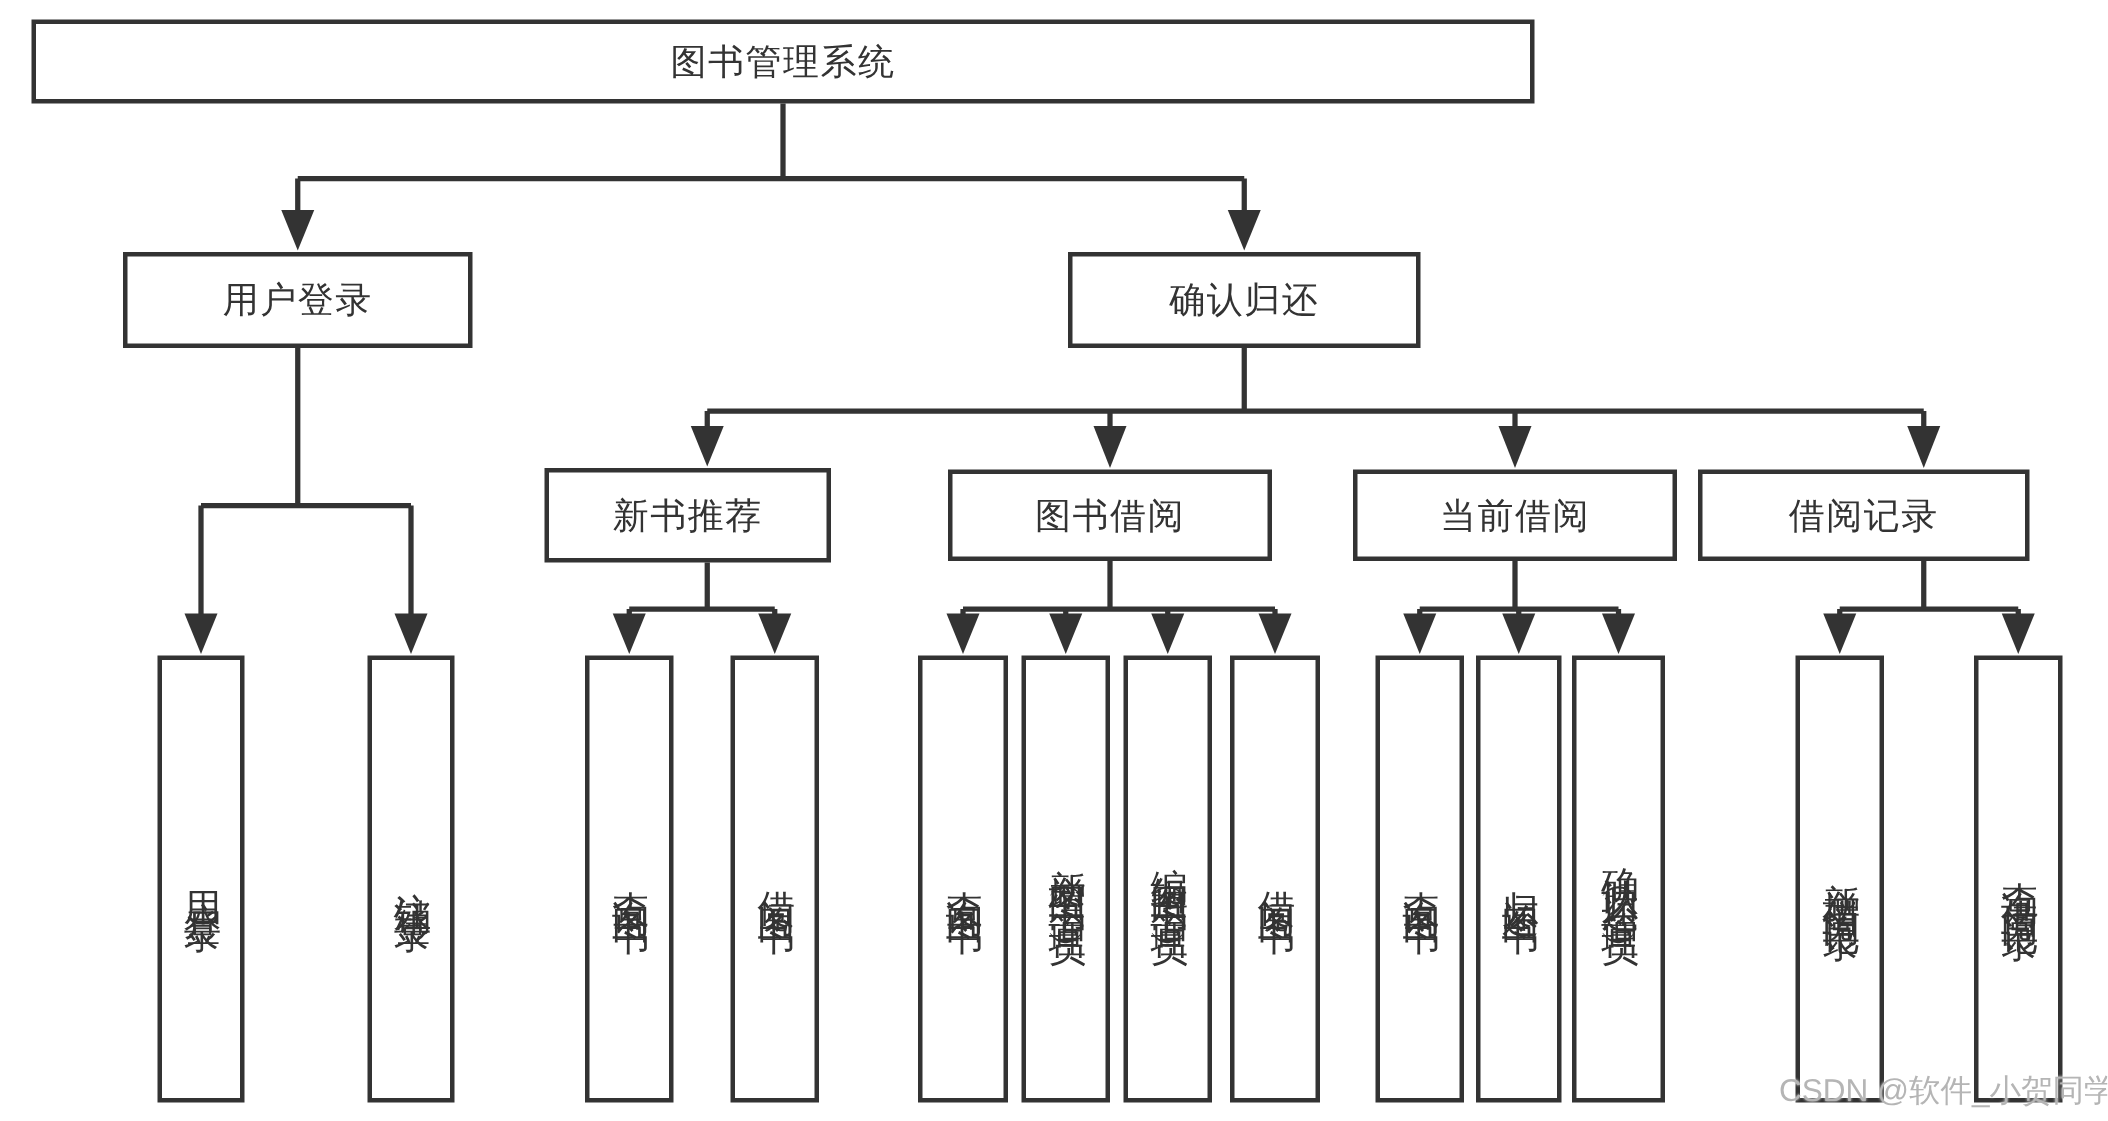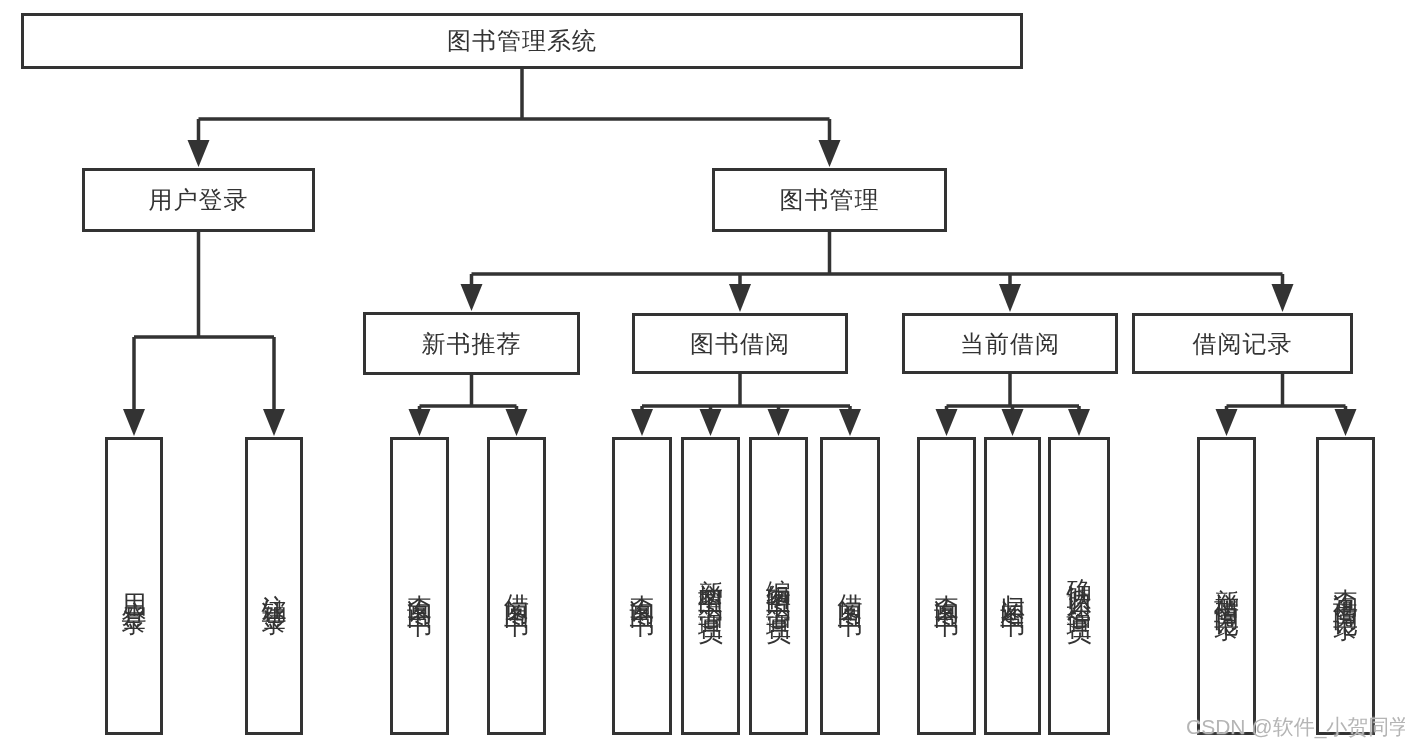--- a/index.html
+++ b/index.html
@@ -124,23 +124,23 @@
     <polygon points="935.5,409 957.5,409 946.5,436"></polygon>
     <polygon points="1001.5,409 1023.5,409 1012.5,436"></polygon>
     <polygon points="1068,409 1090,409 1079,436"></polygon>
     <polygon points="1215.5,409 1237.5,409 1226.5,436"></polygon>
     <polygon points="1334.5,409 1356.5,409 1345.5,436"></polygon>
   </svg>
 
   <div class="node h-node" style="left:21px; top:13px; width:1002px; height:56px;">图书管理系统</div>
 
   <div class="node h-node" style="left:82px; top:168px; width:233px; height:64px;">用户登录</div>
-  <div class="node h-node" style="left:712px; top:168px; width:235px; height:64px;">图书管理</div>
+  <div class="node h-node" style="left:712px; top:168px; width:235px; height:64px;">确认归还</div>
 
-  <div class="node h-node" style="left:363px; top:312px; width:217px; height:63px;">新书推荐</div>
+  <div class="node h-node" style="left:363px; top:312px; width:191px; height:63px;">新书推荐</div>
   <div class="node h-node" style="left:632px; top:313px; width:216px; height:61px;">图书借阅</div>
   <div class="node h-node" style="left:902px; top:313px; width:216px; height:61px;">当前借阅</div>
   <div class="node h-node" style="left:1132px; top:313px; width:221px; height:61px;">借阅记录</div>
 
   <div class="node v-node" style="left:105px; top:437px; width:58px; height:298px;">用户登录</div>
   <div class="node v-node" style="left:245px; top:437px; width:58px; height:298px;">注销登录</div>
 
   <div class="node v-node" style="left:390px; top:437px; width:59px; height:298px;">查询图书</div>
   <div class="node v-node" style="left:487px; top:437px; width:59px; height:298px;">借阅图书</div>
 

